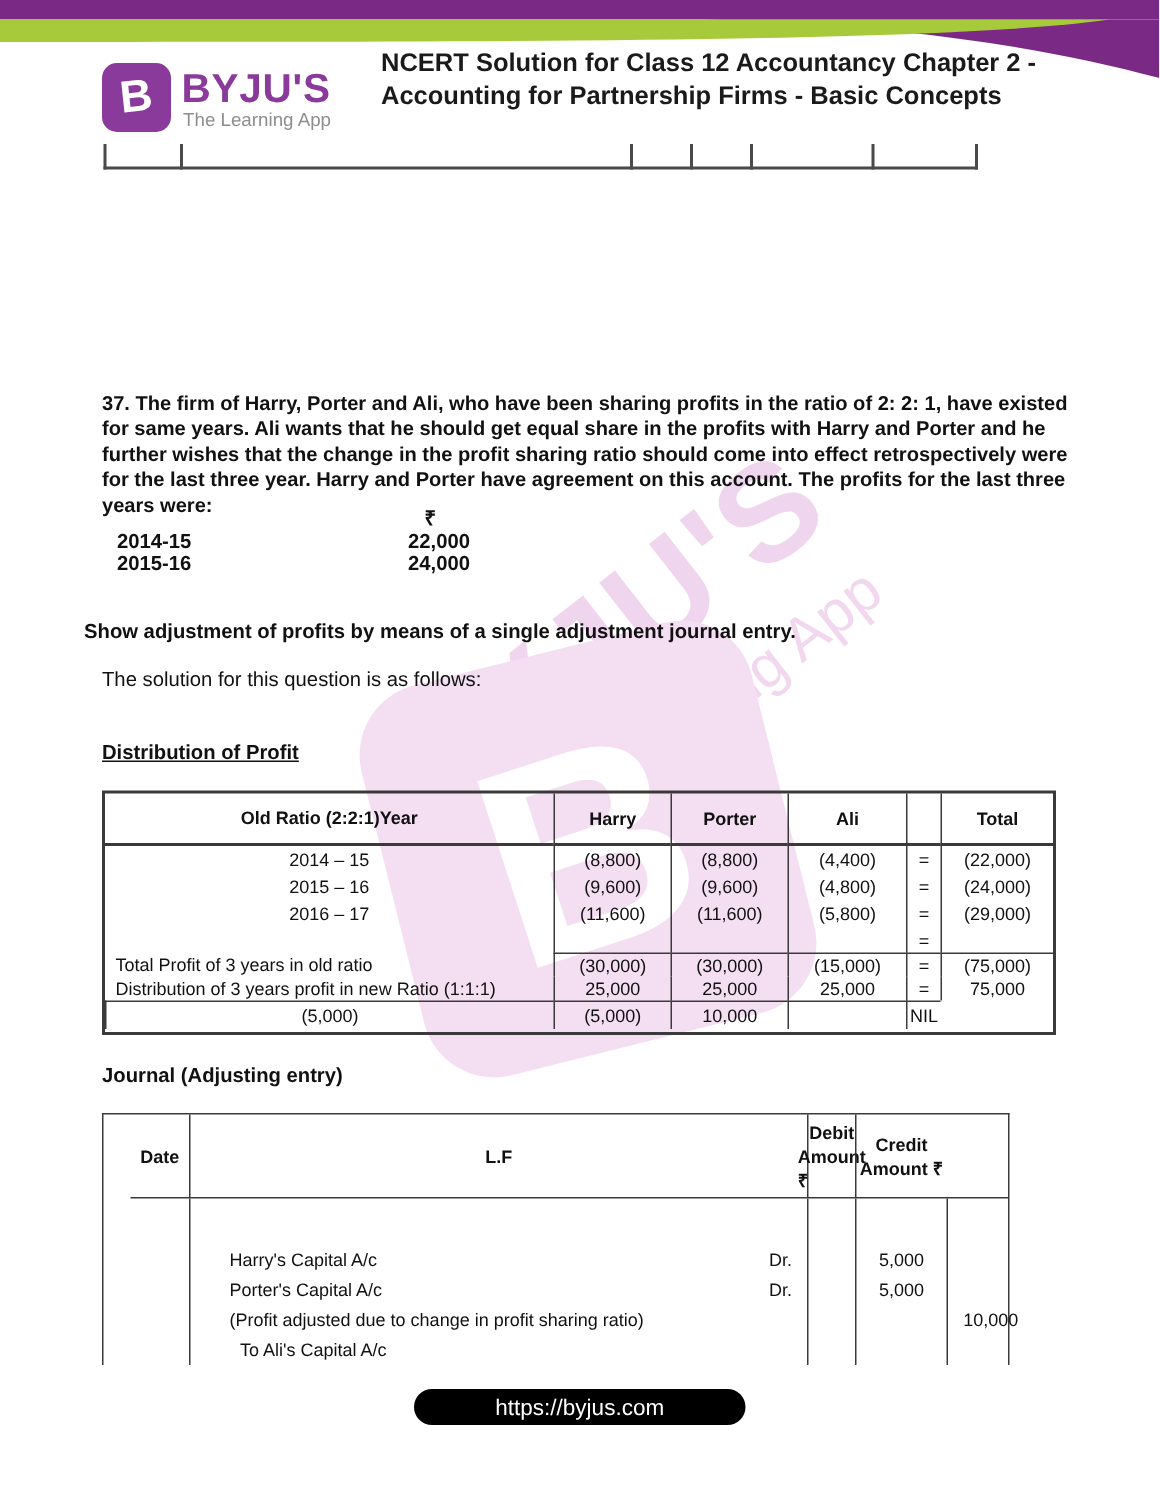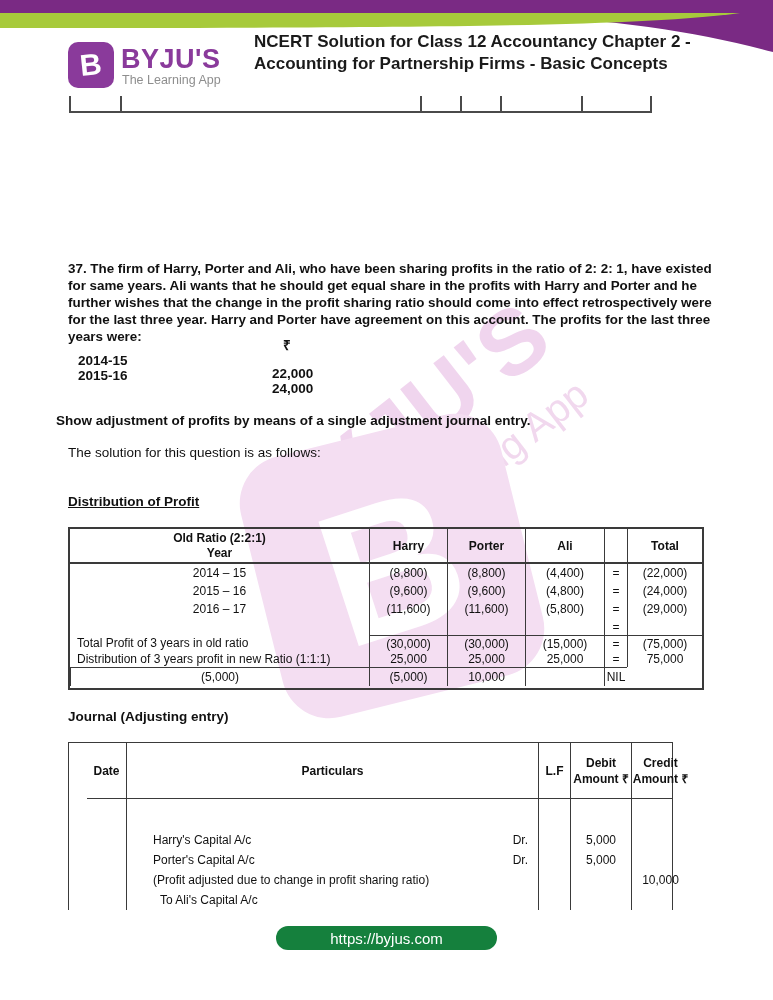--- a/index.html
+++ b/index.html
@@ -35,37 +35,37 @@
   .wm-brand{left:302px;top:468px;font-size:92px;font-weight:bold;color:#f0d5ee;
             transform:rotate(-38deg);transform-origin:0 100%;letter-spacing:2px;white-space:nowrap;}
   .wm-tagline{left:348px;top:556px;font-size:40px;color:#f1d8ee;
               transform:rotate(-38deg);transform-origin:0 100%;white-space:nowrap;}
 
   
   .question{position:absolute;left:68px;top:260px;width:644px;font-size:13.4px;
             font-weight:bold;line-height:17px;}
   .plist-cur{position:absolute;left:283px;top:336px;font-size:13.5px;font-weight:bold;}
   .plist-row{position:absolute;left:78px;font-size:13.5px;font-weight:bold;width:320px;}
-  .plist-amt{position:absolute;left:194px;top:13px;}
+  .plist-amt{position:absolute;left:194px;top:0;}
   .instruction{position:absolute;left:56px;top:413px;font-size:13.5px;font-weight:bold;}
   .sol-intro{position:absolute;left:68px;top:445px;font-size:13.5px;}
   .sec-heading{position:absolute;left:68px;font-size:13.5px;font-weight:bold;}
   .underlined{text-decoration:underline;}
 
   
   .dist-table{position:absolute;left:68px;top:527px;width:636px;height:163px;
               border:2px solid #3a3a3a;box-sizing:border-box;display:grid;
               grid-template-columns:299px 78px 78px 79px 23px 75px;
               grid-template-rows:35px 18px 18px 18px 17px 16px 16px 19px;
               background:transparent;}
   .dc{display:flex;align-items:center;justify-content:center;font-size:12px;
       box-sizing:border-box;}
   .dc.vline{border-left:1.5px solid #3a3a3a;}
   .dc.hdr{font-weight:bold;border-bottom:2.5px solid #3a3a3a;}
-  .dc.two-line{flex-direction:column;justify-content:center;line-height:15px;}
+  .dc.two-line{flex-direction:row;justify-content:center;line-height:15px;}
   .dc.left{justify-content:flex-start;padding-left:7px;}
   .dc.sep{border-top:1.5px solid #3a3a3a;}
 
   
   .journal-table{position:absolute;left:68px;top:742px;width:605px;height:168px;
                  border:1.5px solid #3a3a3a;border-bottom:none;box-sizing:border-box;padding-left:18px;}
   .j-header{display:grid;grid-template-columns:39px 412px 32px 61px 58px;height:56px;
             border-bottom:1.5px solid #3a3a3a;box-sizing:border-box;}
   .jh{display:flex;flex-direction:column;align-items:center;justify-content:center;
       font-size:12px;font-weight:bold;line-height:16px;box-sizing:border-box;}
@@ -73,21 +73,21 @@
   .j-body{display:grid;grid-template-columns:39px 412px 32px 61px 58px;height:110px;}
   .jcol{box-sizing:border-box;padding-top:31px;}
   .jcol.vline{border-left:1.5px solid #3a3a3a;}
   .jline{height:20px;display:flex;align-items:center;justify-content:space-between;
          font-size:12px;padding-left:26px;padding-right:10px;}
   .jline.indent{padding-left:33px;}
   .jnum{height:20px;display:flex;align-items:center;justify-content:center;font-size:12px;}
 
   
   .footer-pill{position:absolute;left:276px;top:926px;width:221px;height:24px;
-               background:#15803d;border-radius:12px;color:#fff;font-size:15px;
+               background:#000000;border-radius:12px;color:#fff;font-size:15px;
                display:flex;align-items:center;justify-content:center;}
 </style>
 </head>
 <body>
 
 <div class="page">
 
   <div class="wm wm-brand">BYJU'S</div>
   <div class="wm wm-tagline">The Learning App</div>
   <div class="wm wm-square">
@@ -198,21 +198,20 @@
     <div class="dc vline sep">10,000</div>
     <div class="dc vline sep"></div>
     <div class="dc vline sep">NIL</div>
   </div>
 
   <div class="sec-heading" style="top:709px">Journal (Adjusting entry)</div>
 
   <div class="journal-table">
     <div class="j-header">
       <div class="jh">Date</div>
-      <div class="jh vline">Particulars</div>
       <div class="jh vline">L.F</div>
       <div class="jh vline">
         <div>Debit</div>
         <div>Amount ₹</div>
       </div>
       <div class="jh vline">
         <div>Credit</div>
         <div>Amount ₹</div>
       </div>
     </div>

